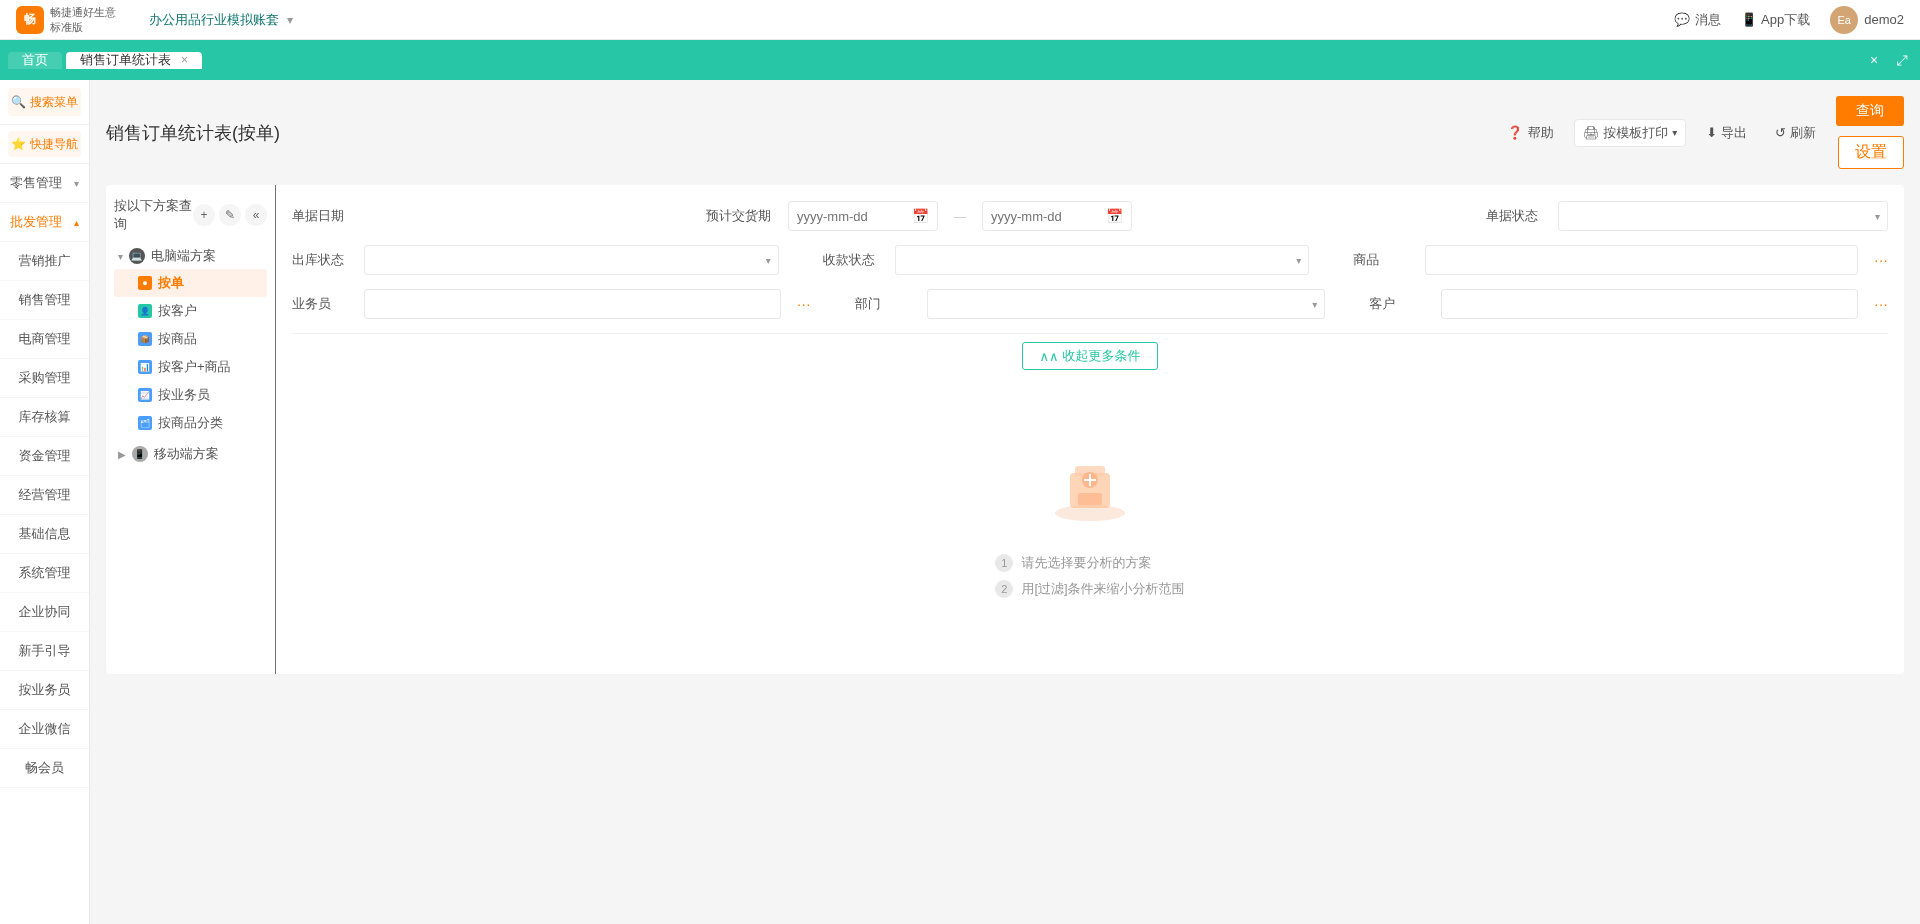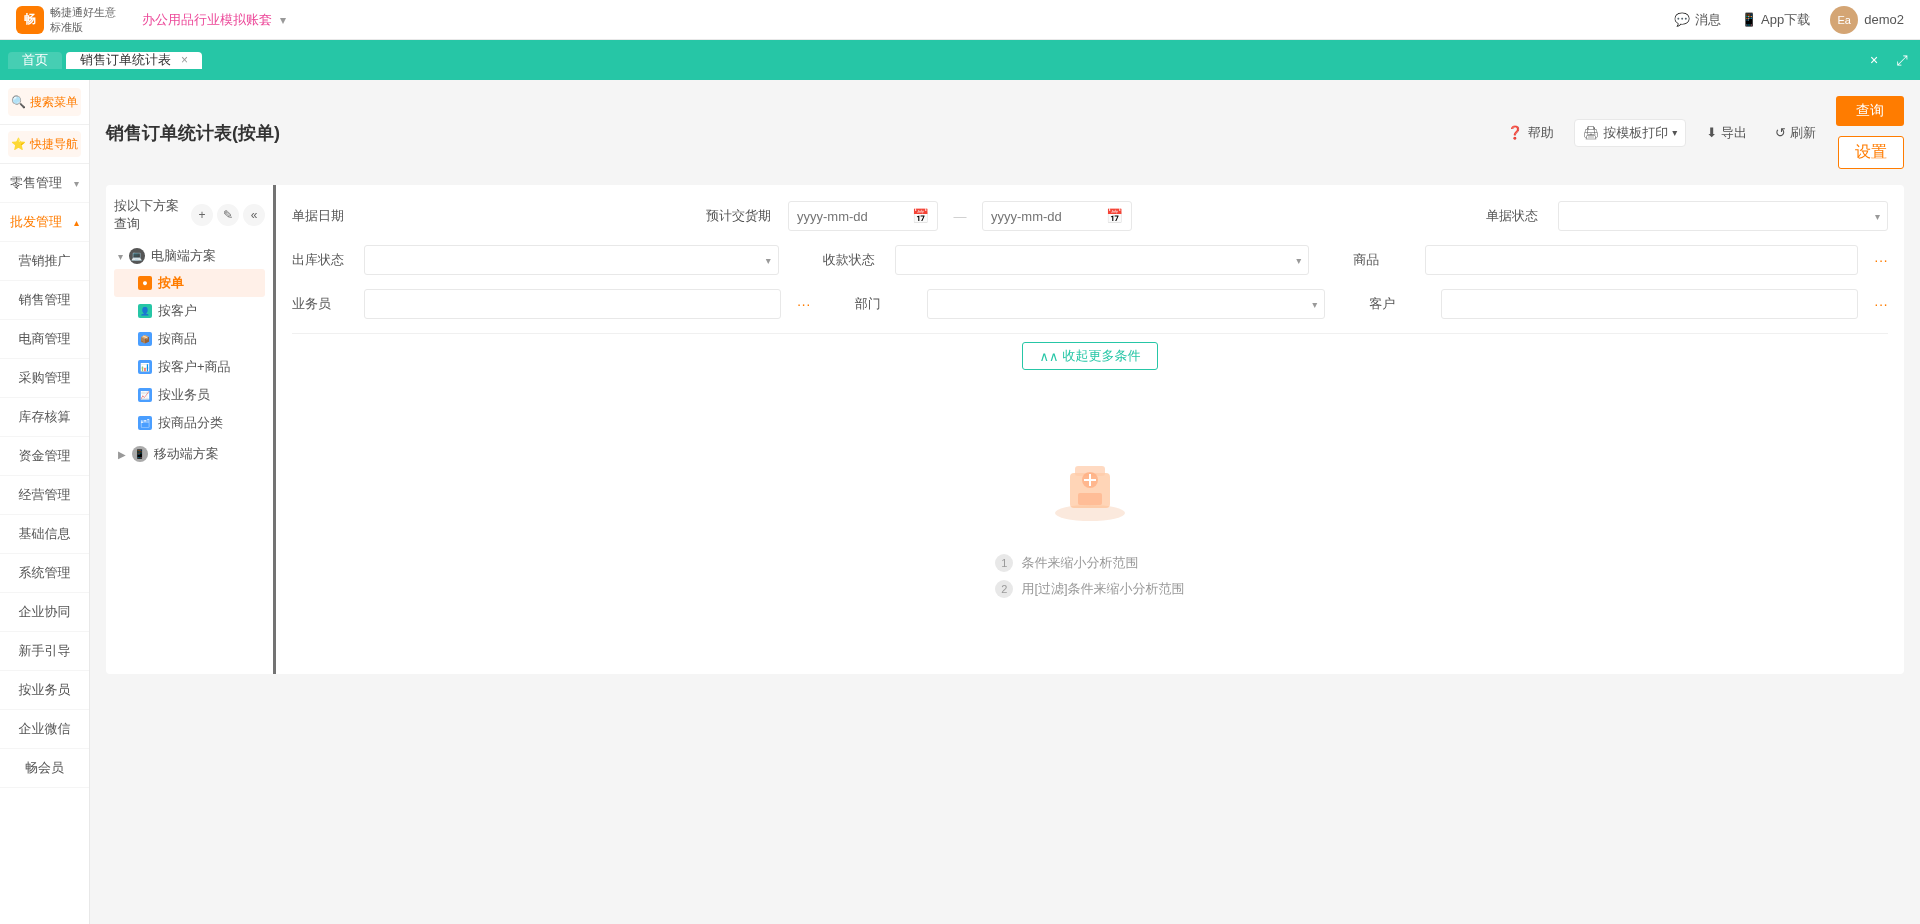--- a/index.html
+++ b/index.html
@@ -31,21 +31,21 @@
     .sidebar-search { padding: 8px; border-bottom: 1px solid #f0f0f0; }
     .sidebar-search-btn { width: 100%; height: 28px; background: #fff6f0; border: none; border-radius: 4px; color: #ff7c00; font-size: 12px; cursor: pointer; display: flex; align-items: center; justify-content: center; gap: 4px; }
     .sidebar-nav-btn { padding: 6px 8px; border-bottom: 1px solid #f0f0f0; }
     .sidebar-nav-btn-inner { width: 100%; height: 26px; background: #fff6f0; border: none; border-radius: 4px; color: #ff7c00; font-size: 12px; cursor: pointer; display: flex; align-items: center; justify-content: center; gap: 4px; }
     .sidebar-menu-item { padding: 10px 8px; text-align: center; font-size: 13px; color: #555; cursor: pointer; border-bottom: 1px solid #f5f5f5; position: relative; }
     .sidebar-menu-item .arrow { font-size: 10px; color: #999; }
 
     
     .content-area { flex: 1; overflow-y: auto; padding: 16px; }
     .page-header { display: flex; align-items: center; justify-content: space-between; margin-bottom: 16px; }
-    .page-title { font-size: 18px; font-weight: bold; color: #333; }
+    .page-title { font-size: 18px; font-weight: normal; color: #333; }
     .page-actions { display: flex; align-items: center; gap: 12px; }
     .page-action-btn { display: flex; align-items: center; gap: 4px; color: #555; font-size: 13px; cursor: pointer; padding: 4px 8px; border: none; background: none; }
     .print-btn { display: flex; align-items: center; gap: 4px; color: #555; font-size: 13px; cursor: pointer; padding: 4px 8px; border: 1px solid #e8e8e8; border-radius: 4px; background: #fff; }
     .filter-row { display: flex; align-items: center; gap: 12px; margin-bottom: 14px; flex-wrap: wrap; }
     .filter-label { color: #555; font-size: 13px; white-space: nowrap; min-width: 60px; }
     .date-filter-btns { display: flex; align-items: center; gap: 4px; }
     .date-btn { padding: 3px 8px; border: 1px solid #e8e8e8; border-radius: 3px; font-size: 12px; cursor: pointer; background: #fff; color: #555; }
     .date-btn.active { background: #ff7c00; color: #fff; border-color: #ff7c00; border-radius: 10px; }
     .date-range-text { font-size: 12px; color: #999; margin-left: 8px; }
     .filter-input { flex: 1; height: 30px; border: 1px solid #e8e8e8; border-radius: 3px; padding: 0 8px; font-size: 13px; color: #333; outline: none; }
@@ -58,21 +58,21 @@
     .filter-dots { color: #ff7c00; cursor: pointer; font-size: 14px; margin-left: 4px; }
     .date-sep { color: #ccc; }
 
     
     .query-btn { background: #ff7c00; color: #fff; border: none; border-radius: 3px; padding: 6px 20px; font-size: 14px; cursor: pointer; white-space: nowrap; }
     .setting-btn { background: #fff; color: #ff7c00; border: 1px solid #ff7c00; border-radius: 3px; padding: 5px 16px; font-size: 16px; cursor: pointer; white-space: nowrap; margin-top: 6px; }
     .right-btn-group { display: flex; flex-direction: column; align-items: flex-end; justify-content: center; gap: 4px; }
 
     
     .inner-layout { display: flex; gap: 0; background: #fff; border-radius: 4px; }
-    .left-scheme-panel { width: 170px; min-width: 170px; border-right: 3px solid #737373; padding: 12px 8px; }
+    .left-scheme-panel { width: 170px; min-width: 170px; border-right: 1px solid #737373; padding: 12px 8px; }
     .scheme-header { display: flex; align-items: center; justify-content: space-between; margin-bottom: 10px; color: #555; font-size: 13px; }
     .scheme-header-icons { display: flex; gap: 4px; }
     .scheme-icon-btn { width: 22px; height: 22px; border-radius: 50%; border: none; background: #f5f5f5; cursor: pointer; display: flex; align-items: center; justify-content: center; font-size: 12px; color: #666; }
     .scheme-group { margin-bottom: 4px; }
     .scheme-group-header { display: flex; align-items: center; gap: 6px; padding: 4px 4px; cursor: pointer; color: #555; font-size: 13px; }
     .scheme-group-arrow { font-size: 10px; color: #999; }
     .scheme-group-icon { width: 16px; height: 16px; background: #26c6a6; border-radius: 50%; display: flex; align-items: center; justify-content: center; color: #fff; font-size: 9px; }
     .scheme-item { display: flex; align-items: center; gap: 6px; padding: 5px 4px 5px 24px; cursor: pointer; font-size: 13px; color: #555; border-radius: 3px; }
     .scheme-item.active { background: #fff0e8; color: #ff7c00; font-weight: bold; }
     .scheme-item .item-icon { width: 14px; height: 14px; border-radius: 2px; display: flex; align-items: center; justify-content: center; font-size: 9px; color: #fff; flex-shrink: 0; }
@@ -108,21 +108,21 @@
   <div class="top-bar-left">
     <div class="logo-area">
       <div class="logo-icon">
         <span>畅</span>
       </div>
       <div class="logo-text">
         <div>畅捷通好生意</div>
         <div>标准版</div>
       </div>
     </div>
-    <span style="font-size:13px;color:#ec4899;margin-left:18px;">办公用品行业模拟账套</span>
+    <span style="font-size:13px;color:#0f766e;margin-left:25px;">办公用品行业模拟账套</span>
     <span style="color:#999;font-size:12px;cursor:pointer;">▾</span>
   </div>
   <div class="top-bar-right">
     <div class="top-bar-action">
       <span>💬</span>
       <span>消息</span>
     </div>
     <div class="top-bar-action">
       <span>📱</span>
       <span>App下载</span>
@@ -357,21 +357,21 @@
               <rect x="35" y="28" width="30" height="10" rx="3" fill="#ffcba8" opacity="0.7"></rect>
               <circle cx="50" cy="42" r="8" fill="#ff9966" opacity="0.5"></circle>
               <line x1="44" y1="42" x2="56" y2="42" stroke="#fff" stroke-width="2"></line>
               <line x1="50" y1="36" x2="50" y2="48" stroke="#fff" stroke-width="2"></line>
               <rect x="38" y="55" width="24" height="12" rx="2" fill="#ff9966" opacity="0.4"></rect>
             </svg>
           </div>
           <div class="empty-tips">
             <div class="empty-tip">
               <div class="tip-num">1</div>
-              <span>条件来缩小分析范围</span>
+              <span>请先选择要分析的方案</span>
             </div>
             <div class="empty-tip">
               <div class="tip-num">2</div>
               <span>用[过滤]条件来缩小分析范围</span>
             </div>
           </div>
         </div>
       </div>
     </div>
   </div>

